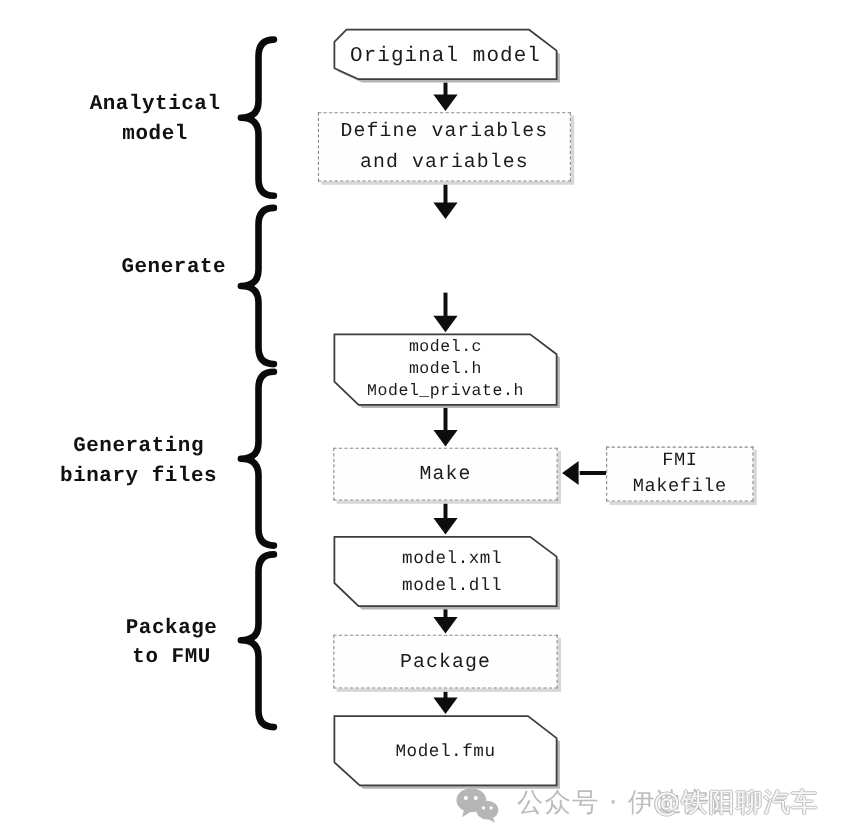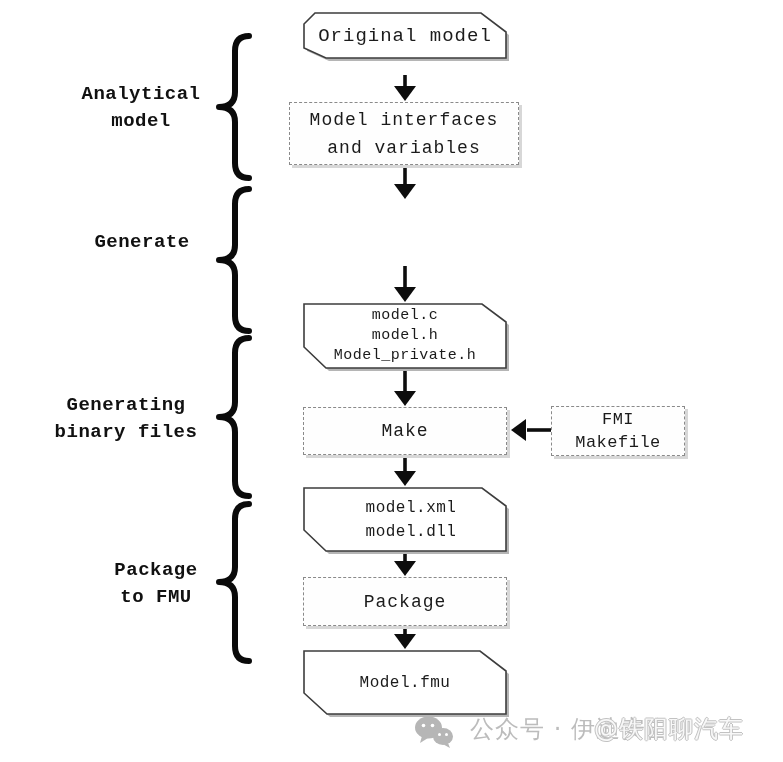--- a/index.html
+++ b/index.html
@@ -64,42 +64,42 @@
       <polygon points="394,561 416,561 405,576"></polygon>
       <polygon points="394,634 416,634 405,649"></polygon>
       <polygon points="526,419 526,441 511,430"></polygon>
     </g>
   </svg>
 
   <div class="stage-label" style="left:51px;top:81px;width:180px;">
     <span>Analytical</span>
     <span>model</span>
   </div>
-  <div class="stage-label" style="left:52px;top:229px;width:180px;">
+  <div class="stage-label" style="left:68px;top:229px;width:180px;">
     <span>Generate</span>
   </div>
   <div class="stage-label" style="left:36px;top:392px;width:180px;">
     <span>Generating</span>
     <span>binary files</span>
   </div>
   <div class="stage-label" style="left:66px;top:557px;width:180px;">
     <span>Package</span>
     <span>to FMU</span>
   </div>
 
-  <div class="node doc" style="left:303px;top:12px;width:204px;height:47px;">
+  <div class="node doc" style="left:303px;top:26px;width:204px;height:47px;">
     <svg width="204" height="47" viewBox="0 0 204 47">
       <polygon points="12,1 178,1 203,20 203,46 23,46 1,36 1,12" transform="translate(3,3)" fill="#b5b5b5" stroke="none"></polygon>
       <polygon points="12,1 178,1 203,20 203,46 23,46 1,36 1,12" fill="#ffffff" stroke="#3d3d3d" stroke-width="1.6"></polygon>
     </svg>
     <span class="txt fs19">Original model</span>
   </div>
 
   <div class="node dashed" style="left:289px;top:102px;width:230px;height:63px;">
-    <span class="txt fs18 lh28">Model interfaces</span>
+    <span class="txt fs18 lh28">Define variables</span>
     <span class="txt fs18 lh28">and variables</span>
   </div>
 
 
   <div class="node doc" style="left:303px;top:303px;width:204px;height:66px;">
     <svg width="204" height="66" viewBox="0 0 204 66">
       <polygon points="1,1 179,1 203,19 203,65 23,65 1,44" transform="translate(3,3)" fill="#b5b5b5" stroke="none"></polygon>
       <polygon points="1,1 179,1 203,19 203,65 23,65 1,44" fill="#ffffff" stroke="#3d3d3d" stroke-width="1.6"></polygon>
     </svg>
     <span class="txt fs15">model.c</span>

